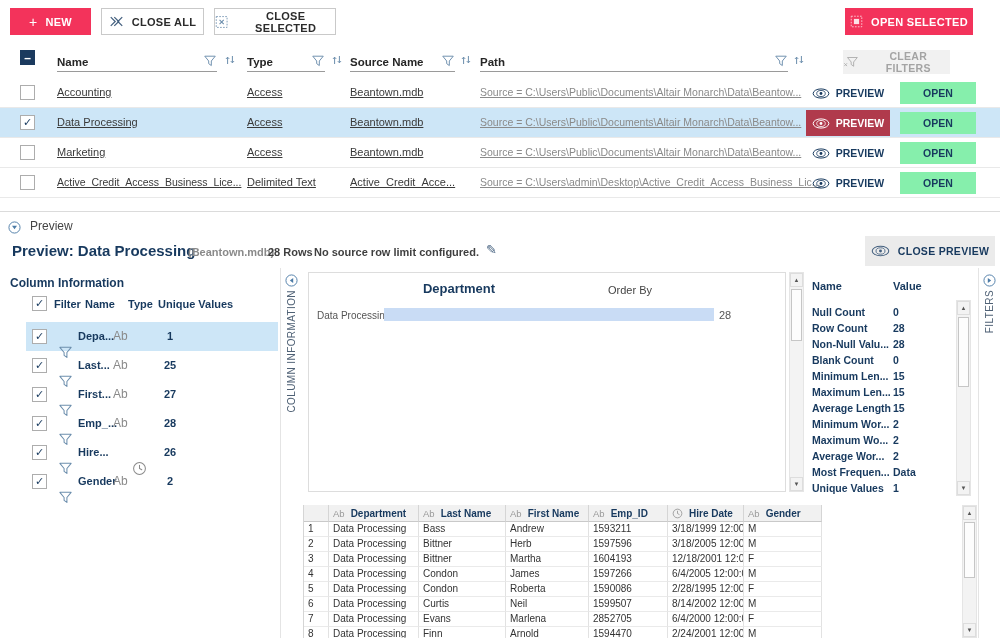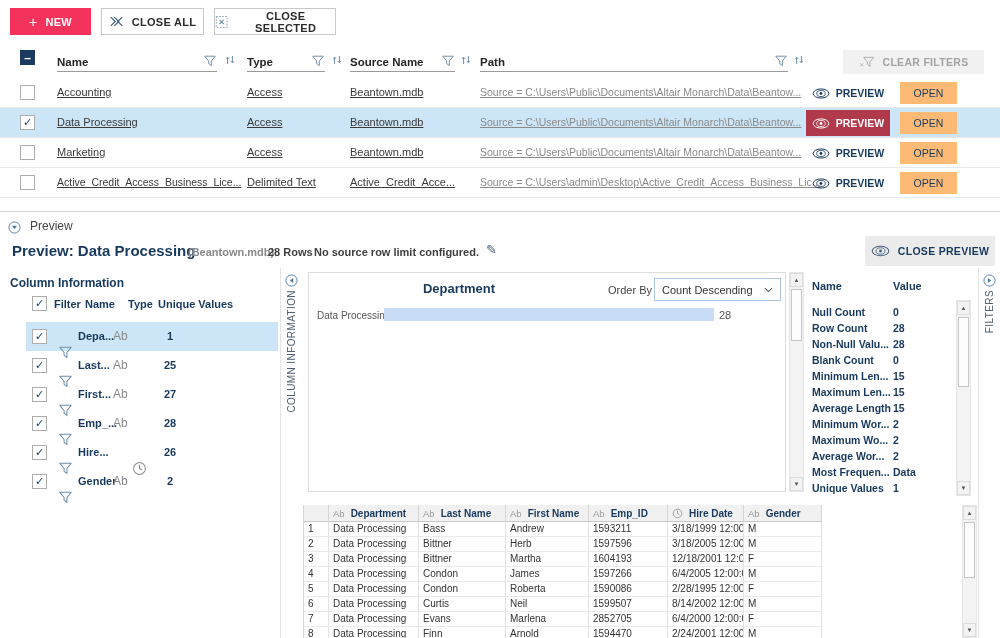--- a/index.html
+++ b/index.html
@@ -27,22 +27,22 @@
   .frow .cell { position:absolute; top:8px; white-space:nowrap;text-decoration:underline; }
   .frow .path { color:#8A8A8A; font-size:10.5px; }
   .cb { position:absolute; width:15px; height:15px; border:1px solid #ADADAD; background:#fff;
         display:flex; align-items:center; justify-content:center; font-size:11px; font-weight:bold; color:#17395E; }
   .cb.checked::after { content:"✓"; }
   .cb.indet { background:#1B3A5E; border-color:#1B3A5E; color:#fff; }
   .cb.indet::after { content:"–"; font-size:12px; line-height:10px; }
   .prevlink { position:absolute; left:806px; top:2px; width:84px; height:26px; display:flex; align-items:center;
               justify-content:center; gap:6px; color:#17395E; font-weight:bold; font-size:10.5px; cursor:pointer; }
   .prevlink.active { background:#B03A4C; color:#fff; }
-  .openbtn { position:absolute; left:900px; top:4px; width:57px; height:22px; background:#fdba74;
-             color:#17395E; font-weight:normal; font-size:10.5px; border:none; cursor:pointer; }
+  .openbtn { position:absolute; left:900px; top:4px; width:76px; height:22px; background:#86efac;
+             color:#17395E; font-weight:bold; font-size:10.5px; border:none; cursor:pointer; }
 
   
   .divider { position:absolute; left:0; width:1000px; height:1px; background:#DBDBDB; }
   .secthead { position:absolute; font-size:12px; color:#444; }
   .pv-title { position:absolute; font-size:15px; font-weight:bold; color:#17395E; white-space:nowrap; }
   .pv-meta  { position:absolute; font-size:11px; font-weight:bold; white-space:nowrap; }
 
   
   .ci-title { position:absolute; left:10px; top:276px; font-size:12px; font-weight:bold; color:#17395E; }
   .ci-head { position:absolute; top:298px; font-size:11px; font-weight:bold; color:#17395E; }
@@ -154,20 +154,26 @@
         <use href="#i-closeall"></use>
       </svg>
     <span>CLOSE ALL</span>
   </button>
   <button class="btn btn-white" style="left:214px;top:8px;width:122px;height:27px">
     <svg class="ic" width="14" height="14" style="color:#6C8EAD">
         <use href="#i-closesel"></use>
       </svg>
     <span>CLOSE SELECTED</span>
   </button>
+  <button class="btn btn-pink" style="left:845px;top:8px;width:128px;height:27px">
+    <svg class="ic" width="13" height="13" style="color:#fff;opacity:.85">
+        <use href="#i-opensel"></use>
+      </svg>
+    <span>OPEN SELECTED</span>
+  </button>
 
   <span class="cb indet abs" style="left:20px;top:50px"></span>
   <div class="fcolhead" style="left:57px;width:160px">
     <span>Name</span>
     <svg class="ic funnel" width="14" height="14">
         <use href="#i-funnel"></use>
       </svg>
   </div>
   <svg class="ic sorticon" width="12" height="12" style="left:224px">
       <use href="#i-sort"></use>
@@ -192,21 +198,21 @@
     </svg>
   <div class="fcolhead" style="left:480px;width:308px">
     <span>Path</span>
     <svg class="ic funnel" width="14" height="14">
         <use href="#i-funnel"></use>
       </svg>
   </div>
   <svg class="ic sorticon" width="12" height="12" style="left:793px">
       <use href="#i-sort"></use>
     </svg>
-  <button class="btn btn-disabled" style="left:843px;top:50px;width:141px;height:24px;font-size:10.5px">
+  <button class="btn btn-disabled" style="left:843px;top:50px;width:107px;height:24px;font-size:10.5px">
     <svg class="ic" width="16" height="14" style="color:#ABABAB">
         <use href="#i-funnelx"></use>
       </svg>
     <span>CLEAR FILTERS</span>
   </button>
 
   <div class="frow" style="top:78px">
     <span class="cb" style="left:20px;top:7px"></span>
     <span class="cell" style="left:57px">Accounting</span>
     <span class="cell" style="left:247px">Access</span>
@@ -353,26 +359,20 @@
       <svg class="ic" width="13" height="13">
           <use href="#i-circ"></use>
         </svg>
     </span>
     <span class="vtext" style="left:5px;top:22px">COLUMN INFORMATION</span>
   </div>
 
   <div class="chartpanel">
     <span class="chart-title">Department</span>
     <span class="orderby-label">Order By</span>
-    <div class="dropdown">
-      <span>Count Descending</span>
-      <svg class="ic" width="9" height="6" style="color:#666">
-          <use href="#i-chev"></use>
-        </svg>
-    </div>
     <span class="bar-label">Data Processing</span>
     <div class="bar"></div>
     <span class="bar-val">28</span>
   </div>
 
   <div class="sb" style="left:789px;top:272px;height:220px">
     <span class="ar up">▲</span>
     <span class="thumb" style="top:16px;height:52px"></span>
     <span class="ar dn">▼</span>
   </div>

